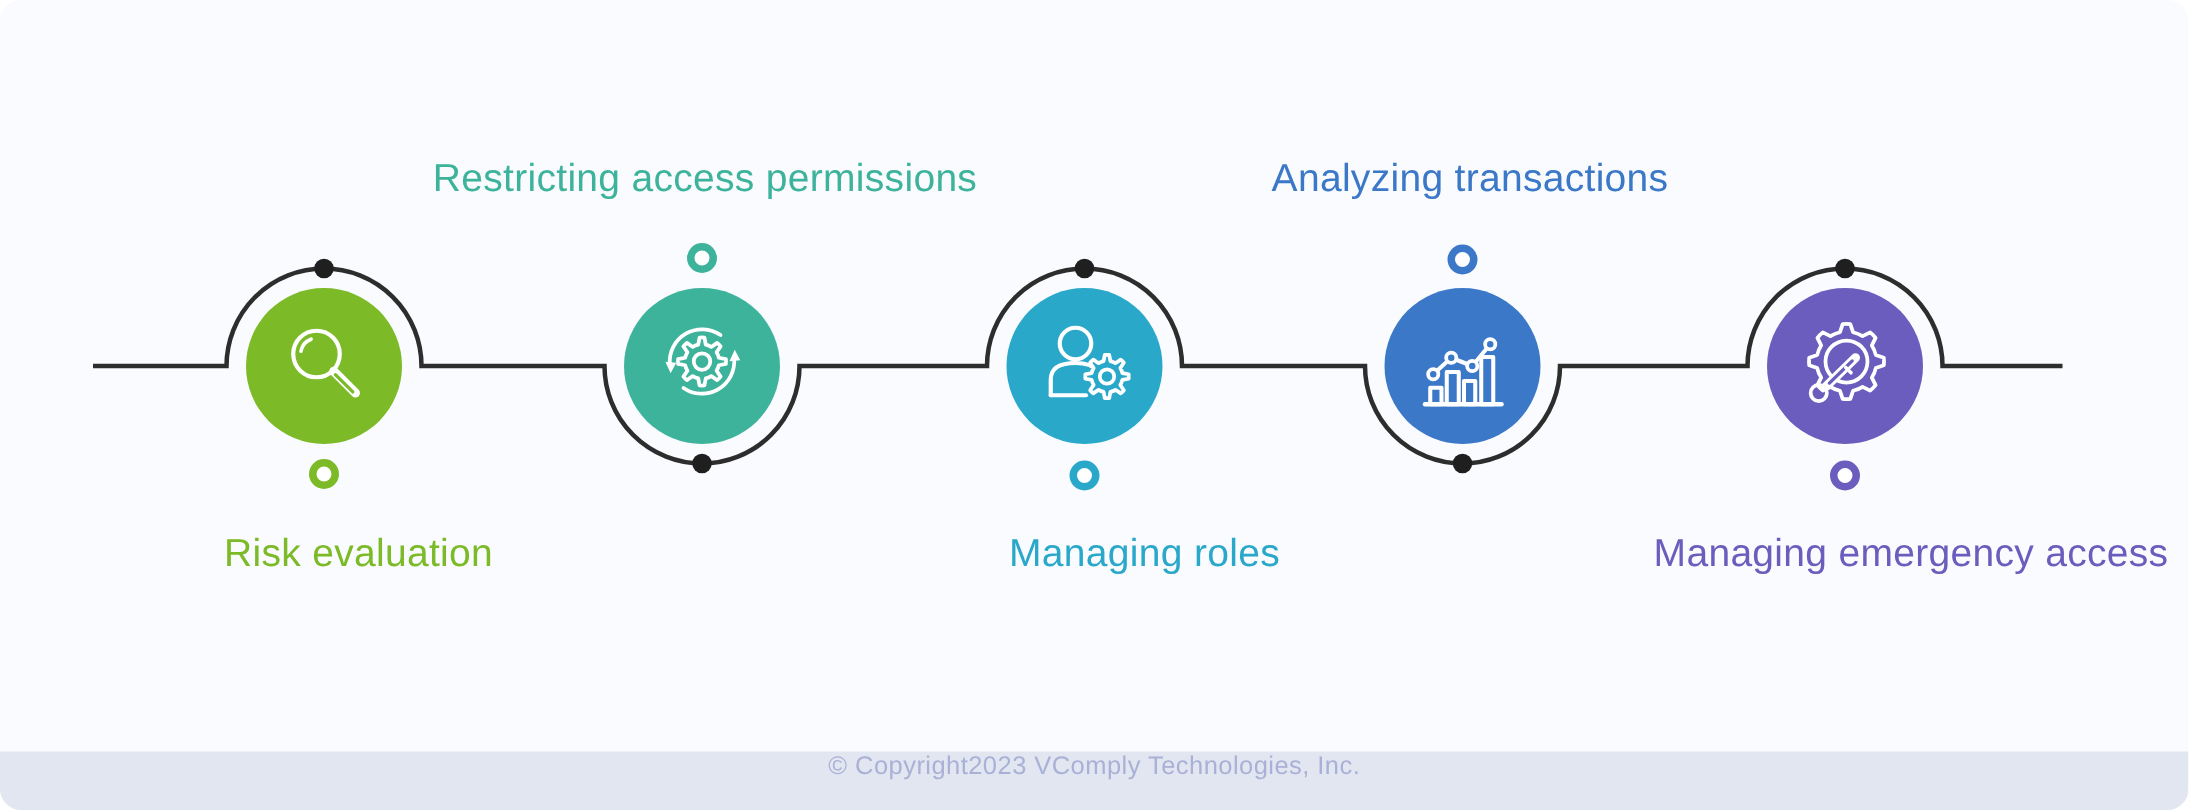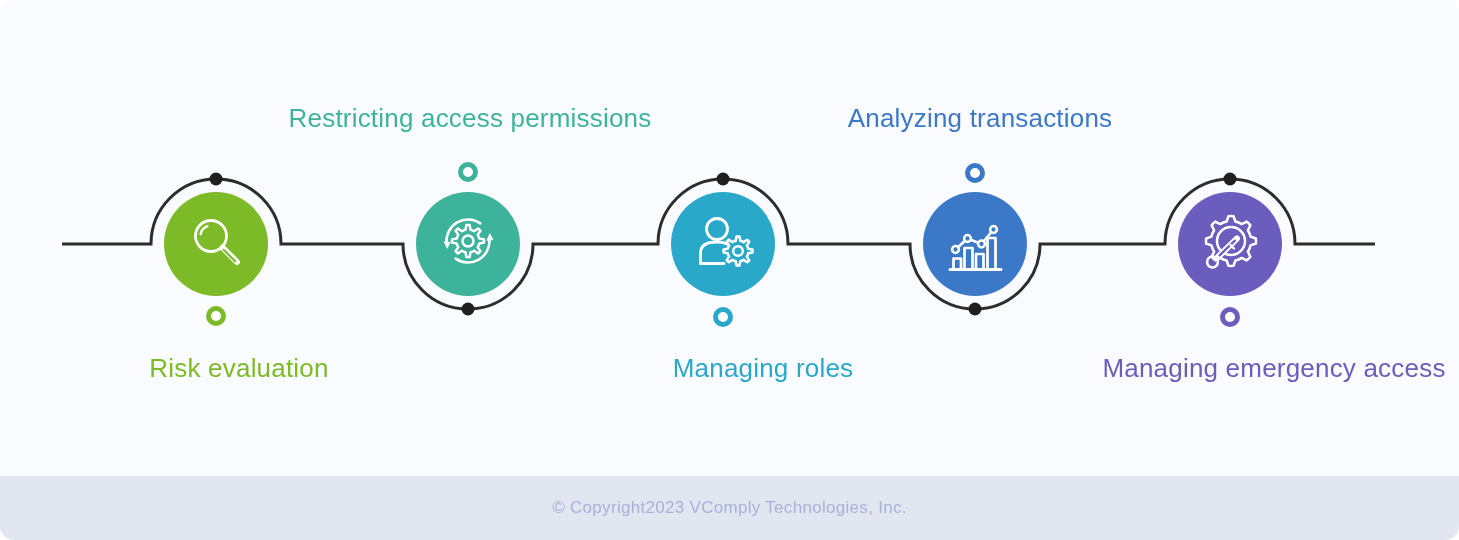--- a/index.html
+++ b/index.html
@@ -17,22 +17,22 @@
   .step-ring {
     position:absolute; width:10px; height:10px; background:#ffffff;
     border:5.5px solid var(--step-color); border-radius:50%;
   }
   .step-label {
     position:absolute; transform:translateX(-50%);
     font-size:26px; font-weight:400; letter-spacing:0.2px;
     color:var(--step-color); white-space:nowrap; line-height:1.1;text-align:right;
   }
   .footer-bar {
-    position:absolute; left:0; right:0; bottom:0; height:64px;
-    display:flex; align-items:center; justify-content:center;
+    position:absolute; left:0; right:0; bottom:0; height:39px;
+    display:flex; align-items:flex-start; justify-content:center;
   }
   .footer-text { font-size:17px; letter-spacing:0.3px; }
   .icon-stroke { fill:none; stroke:#ffffff; stroke-linecap:round; stroke-linejoin:round; }
   .icon-knockout { stroke:#ffffff; stroke-linejoin:round; fill:var(--step-color); }
   .icon-fillwhite { fill:#ffffff; stroke:none; }
   .inner-carve { fill:none; stroke:var(--step-color); stroke-linecap:round; }
 </style>
 </head>
 <body>
 

